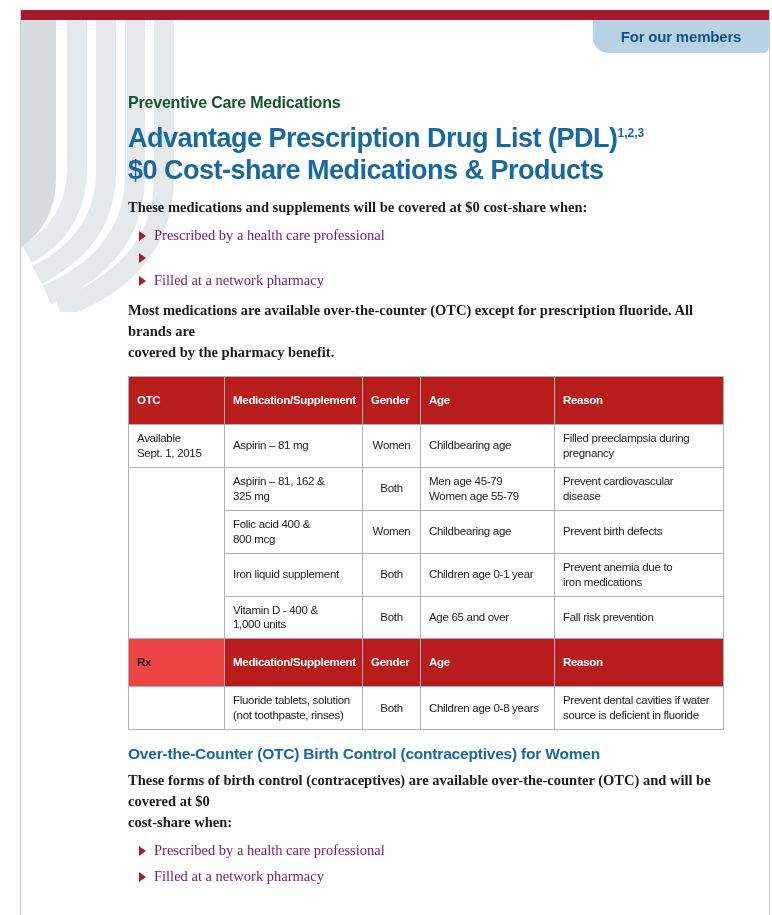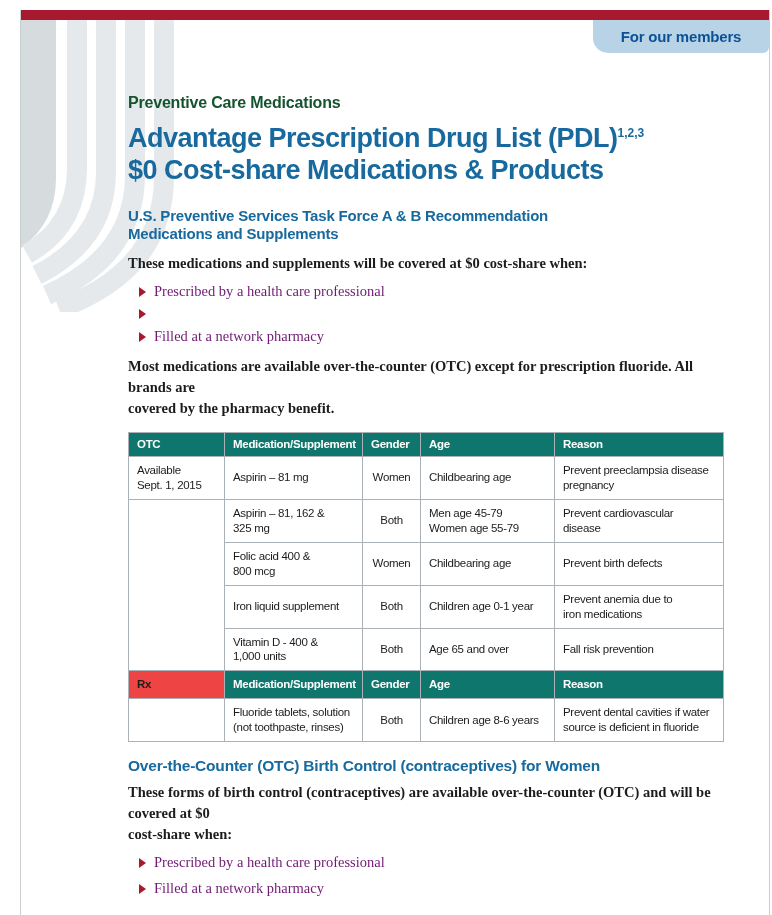--- a/index.html
+++ b/index.html
@@ -20,21 +20,21 @@
   .serif{font-family:"Liberation Serif",serif;font-size:14.5px;line-height:1.45;color:#1C1C1C;
          margin:11px 0 0 0;white-space:pre-line;font-weight:bold;}
   .bullets{margin:4px 0 0 0;padding:0;list-style:none;}
   .bullets li{display:flex;align-items:center;margin-top:9px;padding-left:11px;}
   .tri{width:0;height:0;border-left:7px solid #A6192E;border-top:5px solid transparent;
        border-bottom:5px solid transparent;margin-right:8px;flex:0 0 auto;}
   .bullet-text{font-family:"Liberation Serif",serif;font-size:14.5px;color:#701a75;}
   table.med{border-collapse:collapse;table-layout:fixed;width:595px;margin-top:13px;}
   table.med th,table.med td{border:1px solid #ABB2B7;font-size:11.5px;letter-spacing:-0.3px;
         padding:6px 8px;vertical-align:middle;white-space:pre-line;line-height:1.3;color:#1C1C1C;}
-  table.med th{color:#fff;background:#0f766e;font-weight:bold;text-align:left;padding:4px 8px;font-size:11.5px;}
+  table.med th{color:#fff;background:#b91c1c;font-weight:bold;text-align:left;padding:16px 8px;font-size:11.5px;}
   th.h-otc{background:#E8821E;text-align:center;}
   td.h-rx{background:#ef4444;color:#fff;font-weight:bold;text-align:left;padding:4px 8px;}
   th.h-gender{text-align:center;}
   td.c-gender{text-align:center;}
   .h2-blue{margin:15px 0 0 0;font-size:15.5px;font-weight:bold;color:#17699E;letter-spacing:-0.2px;}
 </style>
 </head>
 <body>
 
 <div class="page">
@@ -52,22 +52,20 @@
     <span>For our members</span>
   </div>
 
   <div class="content">
 
     <h3 class="eyebrow">Preventive Care Medications</h3>
 
     <h1 class="title"><span>Advantage Prescription Drug List (PDL)</span><sup>1,2,3</sup><br>
       <span>$0 Cost-share Medications &amp; Products</span></h1>
 
-    <h2 class="subhead">U.S. Preventive Services Task Force A &amp; B Recommendation
-Medications and Supplements</h2>
 
     <p class="serif">These medications and supplements will be covered at $0 cost-share when:</p>
 
     <ul class="bullets">
       <li>
         <span class="tri"></span>
         <span class="bullet-text">Prescribed by a health care professional</span>
       </li>
       <li>
         <span class="tri"></span>
@@ -96,21 +94,21 @@
         <th class="h-gender">Gender</th>
         <th>Age</th>
         <th>Reason</th>
       </tr>
       <tr>
         <td>Available
 Sept. 1, 2015</td>
         <td>Aspirin – 81 mg</td>
         <td class="c-gender">Women</td>
         <td>Childbearing age</td>
-        <td>Prevent preeclampsia disease
+        <td>Filled preeclampsia during
 pregnancy</td>
       </tr>
       <tr>
         <td rowspan="4"></td>
         <td>Aspirin – 81, 162 &amp;
 325 mg</td>
         <td class="c-gender">Both</td>
         <td>Men age 45-79
 Women age 55-79</td>
         <td>Prevent cardiovascular
@@ -142,21 +140,21 @@
         <th>Medication/Supplement</th>
         <th class="h-gender">Gender</th>
         <th>Age</th>
         <th>Reason</th>
       </tr>
       <tr>
         <td></td>
         <td>Fluoride tablets, solution
 (not toothpaste, rinses)</td>
         <td class="c-gender">Both</td>
-        <td>Children age 8-6 years</td>
+        <td>Children age 0-8 years</td>
         <td>Prevent dental cavities if water
 source is deficient in fluoride</td>
       </tr>
     </tbody>
       </table>
 
     <h2 class="h2-blue">Over-the-Counter (OTC) Birth Control (contraceptives) for Women</h2>
 
     <p class="serif" style="margin-top:7px;">These forms of birth control (contraceptives) are available over-the-counter (OTC) and will be covered at $0
 cost-share when:</p>

